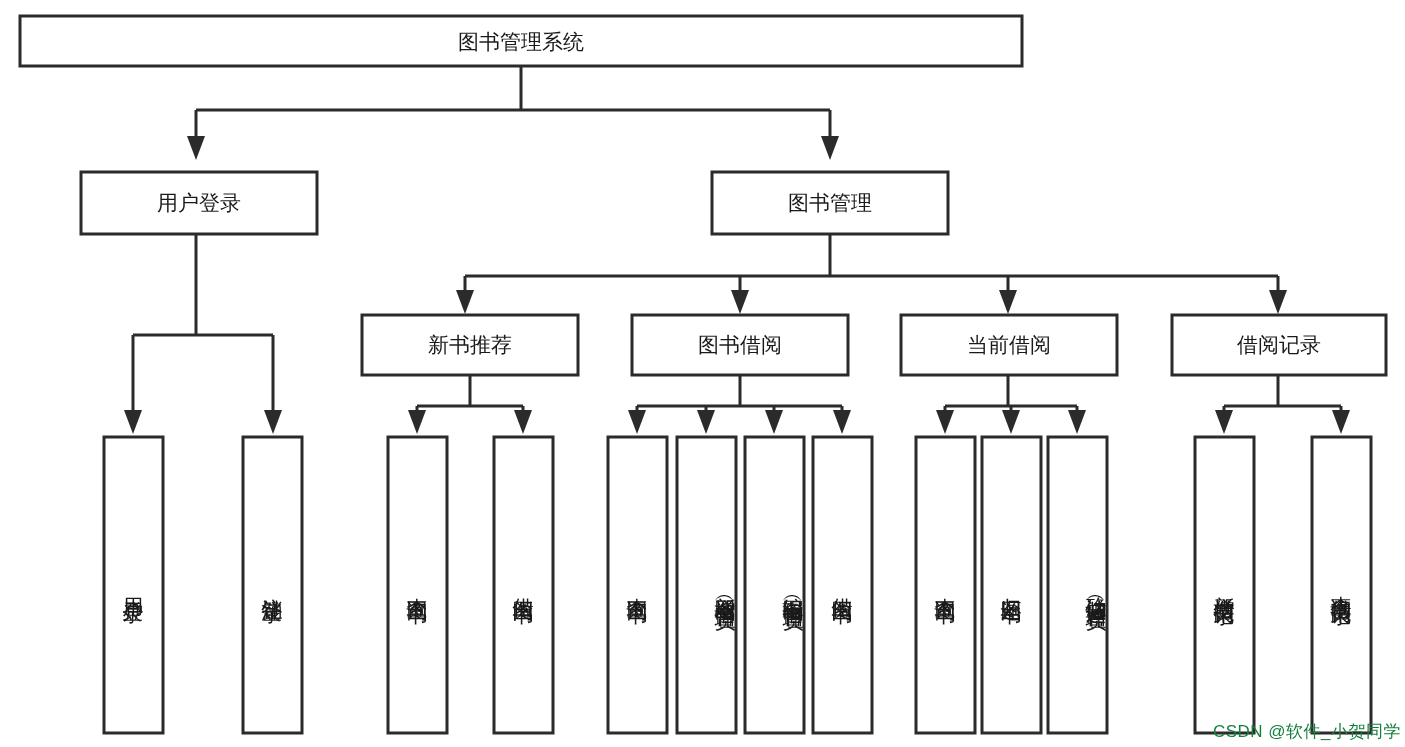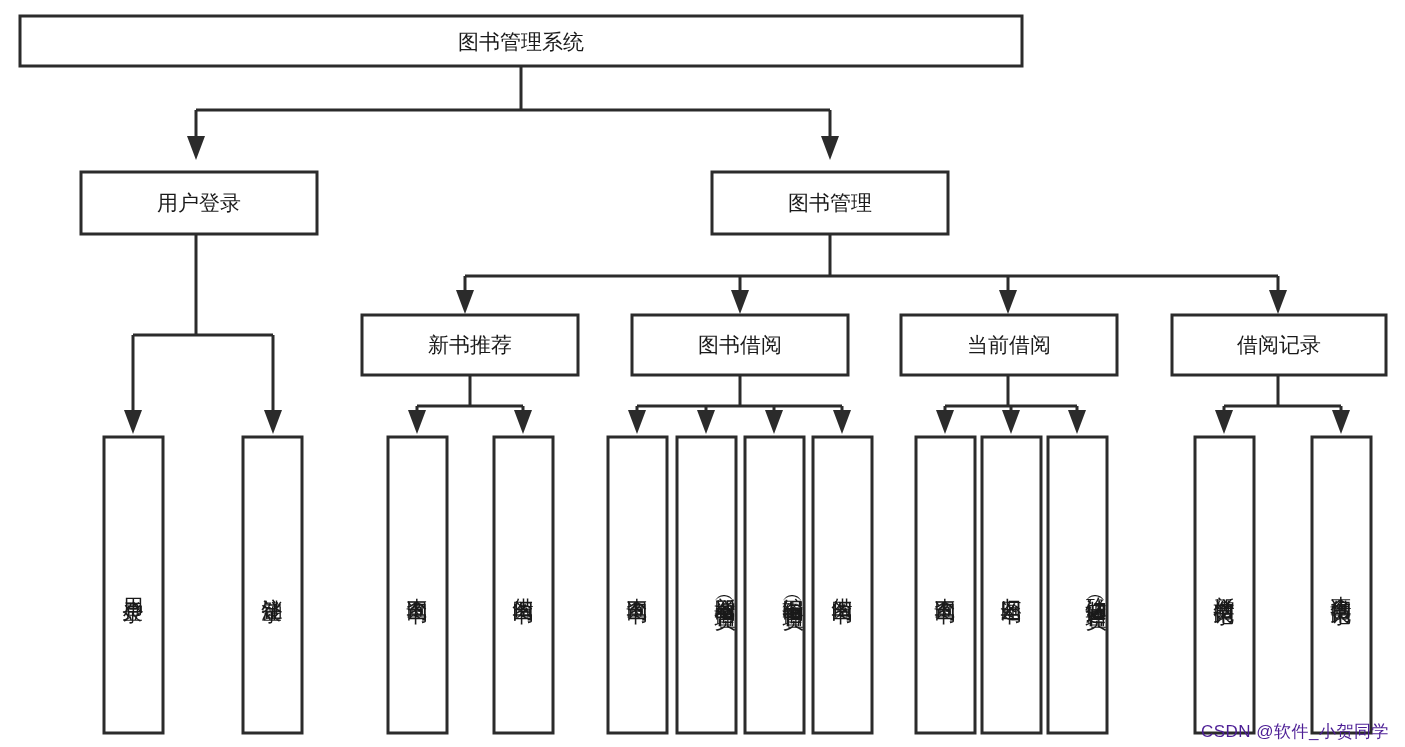--- a/index.html
+++ b/index.html
@@ -58,25 +58,25 @@
     letter-spacing: 2px;
     display: flex;
     align-items: center;
     justify-content: center;
     line-height: 1;
     pointer-events: none;
     overflow: hidden;
   }
   .watermark {
     position: absolute;
-    right: 16px;
+    right: 4px;
     bottom: 4px;
     font-family: "Liberation Sans", "DejaVu Sans", sans-serif;
     font-size: 17px;
-    color: #4c1d95;
+    color: #15803d;
     white-space: nowrap;
     letter-spacing: 0.5px;
   }
 </style>
 </head>
 <body>
 
 <div id="canvas">
 
   <svg id="diagram" viewBox="0 0 1405 747">

